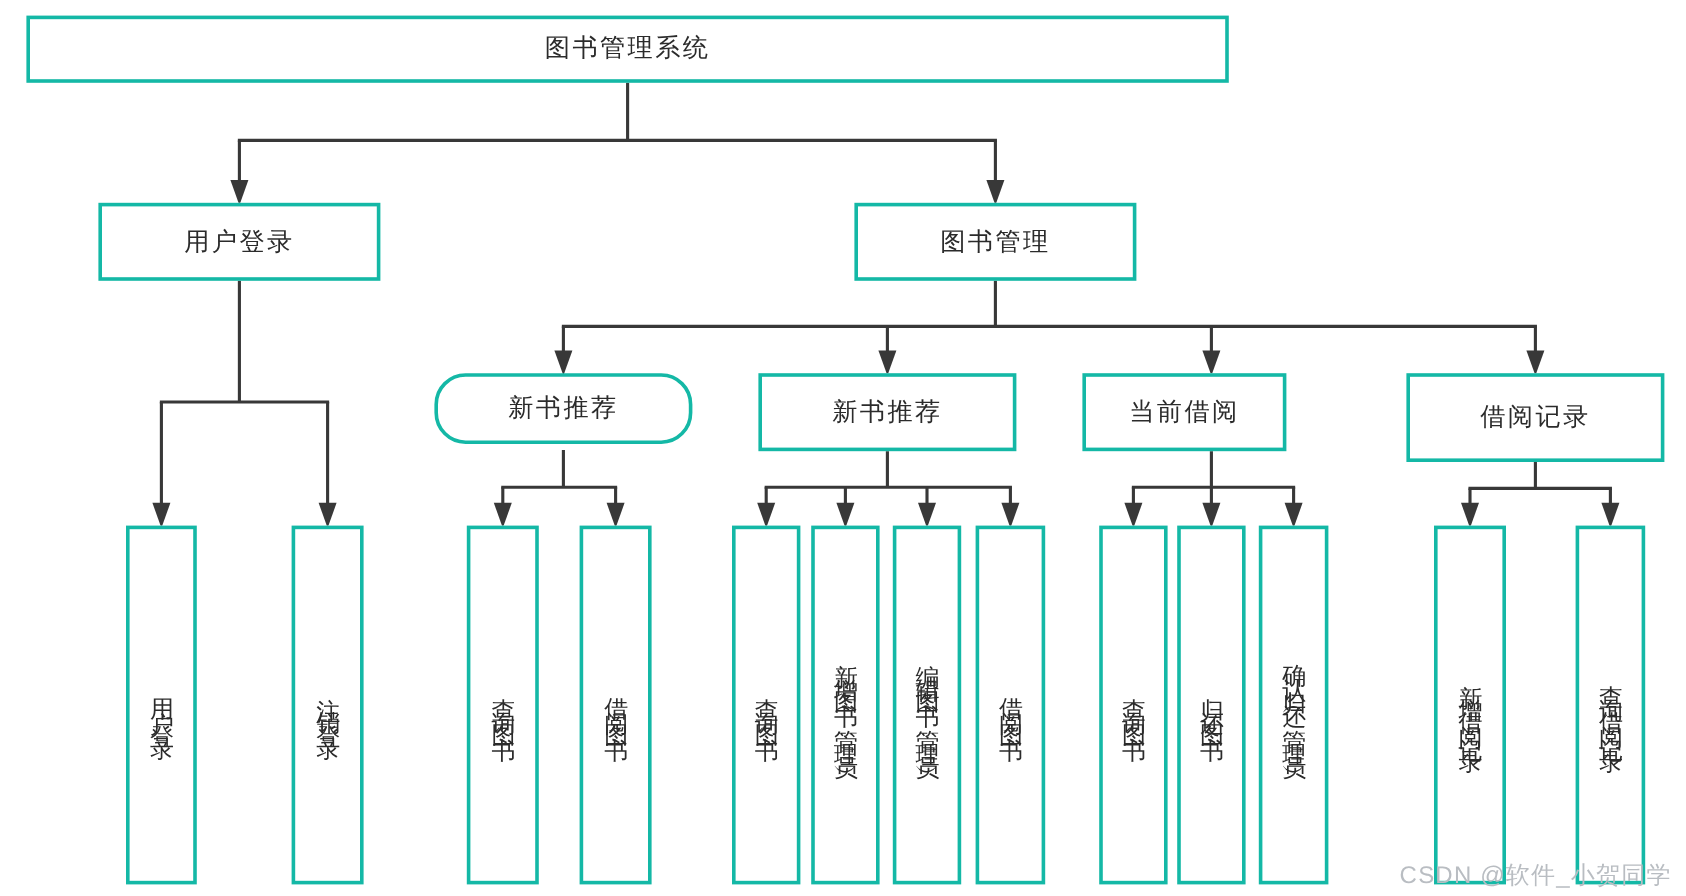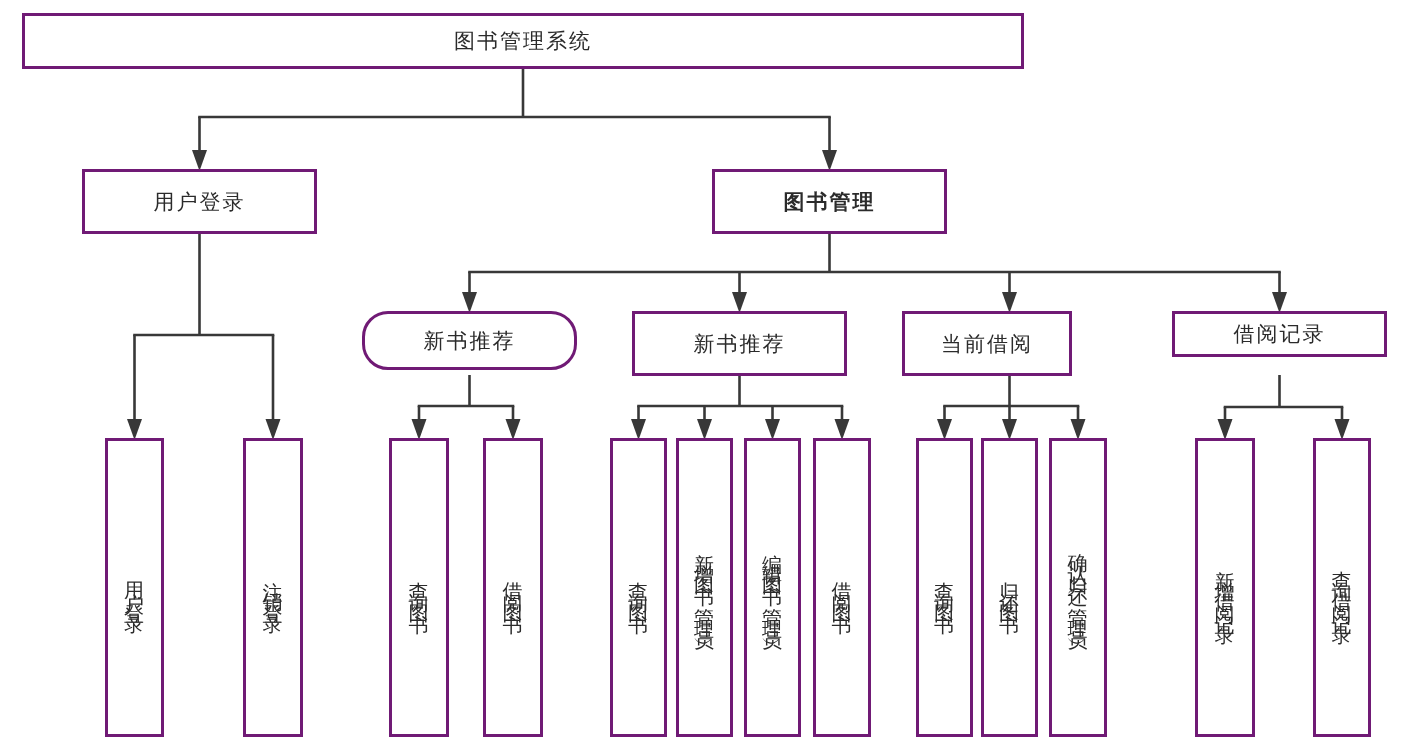--- a/index.html
+++ b/index.html
@@ -19,21 +19,21 @@
     position: absolute;
     left: 0;
     top: 0;
     width: 1405px;
     height: 747px;
     pointer-events: none;
   }
   .node {
     position: absolute;
     box-sizing: border-box;
-    border: 3px solid #701a75;
+    border: 3px solid #14b8a6;
     background: #ffffff;
     display: flex;
     align-items: center;
     justify-content: center;
     color: #2b2b2b;
     font-size: 21px;
     letter-spacing: 2px;
     text-align: center;
     line-height: 1.1;
   }
@@ -116,33 +116,33 @@
       <line x1="1342" y1="407" x2="1342" y2="432" stroke="#383838" stroke-width="2.6"></line>
       <polygon points="1334.5,419 1349.5,419 1342,440" fill="#383838"></polygon>
     </svg>
   <div id="nodes">
       <div class="node" style="left: 22px; top: 13px; width: 1002px; height: 56px;">
         <span class="lbl">图书管理系统</span>
       </div>
       <div class="node" style="left: 82px; top: 169px; width: 235px; height: 65px;">
         <span class="lbl">用户登录</span>
       </div>
-      <div class="node" style="left: 712px; top: 169px; width: 235px; height: 65px; font-weight: bold;">
+      <div class="node" style="left: 712px; top: 169px; width: 235px; height: 65px;">
         <span class="lbl">图书管理</span>
       </div>
       <div class="node" style="left: 362px; top: 311px; width: 215px; height: 59px; border-radius: 26px;">
         <span class="lbl">新书推荐</span>
       </div>
       <div class="node" style="left: 632px; top: 311px; width: 215px; height: 65px;">
         <span class="lbl">新书推荐</span>
       </div>
       <div class="node" style="left: 902px; top: 311px; width: 170px; height: 65px;">
         <span class="lbl">当前借阅</span>
       </div>
-      <div class="node" style="left: 1172px; top: 311px; width: 215px; height: 46px;">
+      <div class="node" style="left: 1172px; top: 311px; width: 215px; height: 74px;">
         <span class="lbl">借阅记录</span>
       </div>
       <div class="node vertical" style="left: 105px; top: 438px; width: 59px; height: 299px;">
         <span class="lbl">用户登录</span>
       </div>
       <div class="node vertical" style="left: 243px; top: 438px; width: 60px; height: 299px;">
         <span class="lbl">注销登录</span>
       </div>
       <div class="node vertical" style="left: 389px; top: 438px; width: 60px; height: 299px;">
         <span class="lbl">查询图书</span>
@@ -171,13 +171,14 @@
       <div class="node vertical" style="left: 1049px; top: 438px; width: 58px; height: 299px;">
         <span class="lbl">确认归还（管理员）</span>
       </div>
       <div class="node vertical" style="left: 1195px; top: 438px; width: 60px; height: 299px;">
         <span class="lbl">新增借阅记录</span>
       </div>
       <div class="node vertical" style="left: 1313px; top: 438px; width: 58px; height: 299px;">
         <span class="lbl">查询借阅记录</span>
       </div>
     </div>
+  <div class="watermark">CSDN @软件_小贺同学</div>
 </div>
 
 </body></html>

